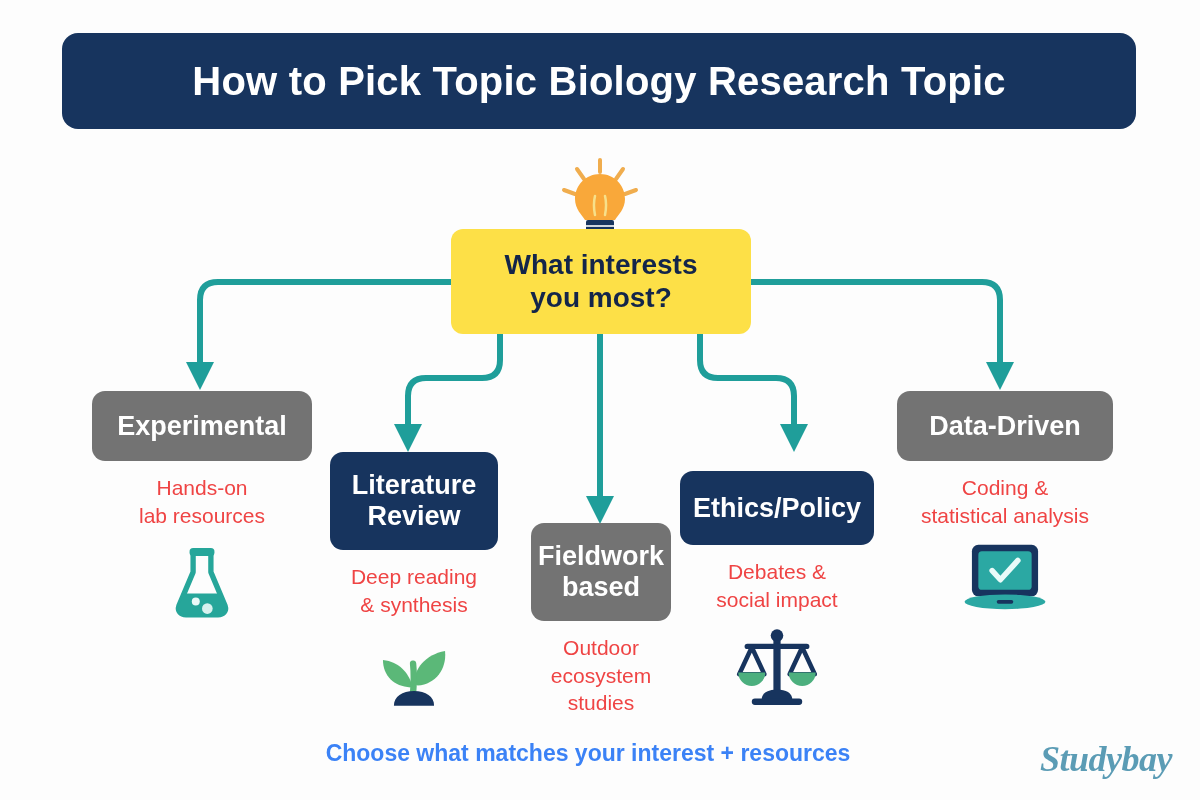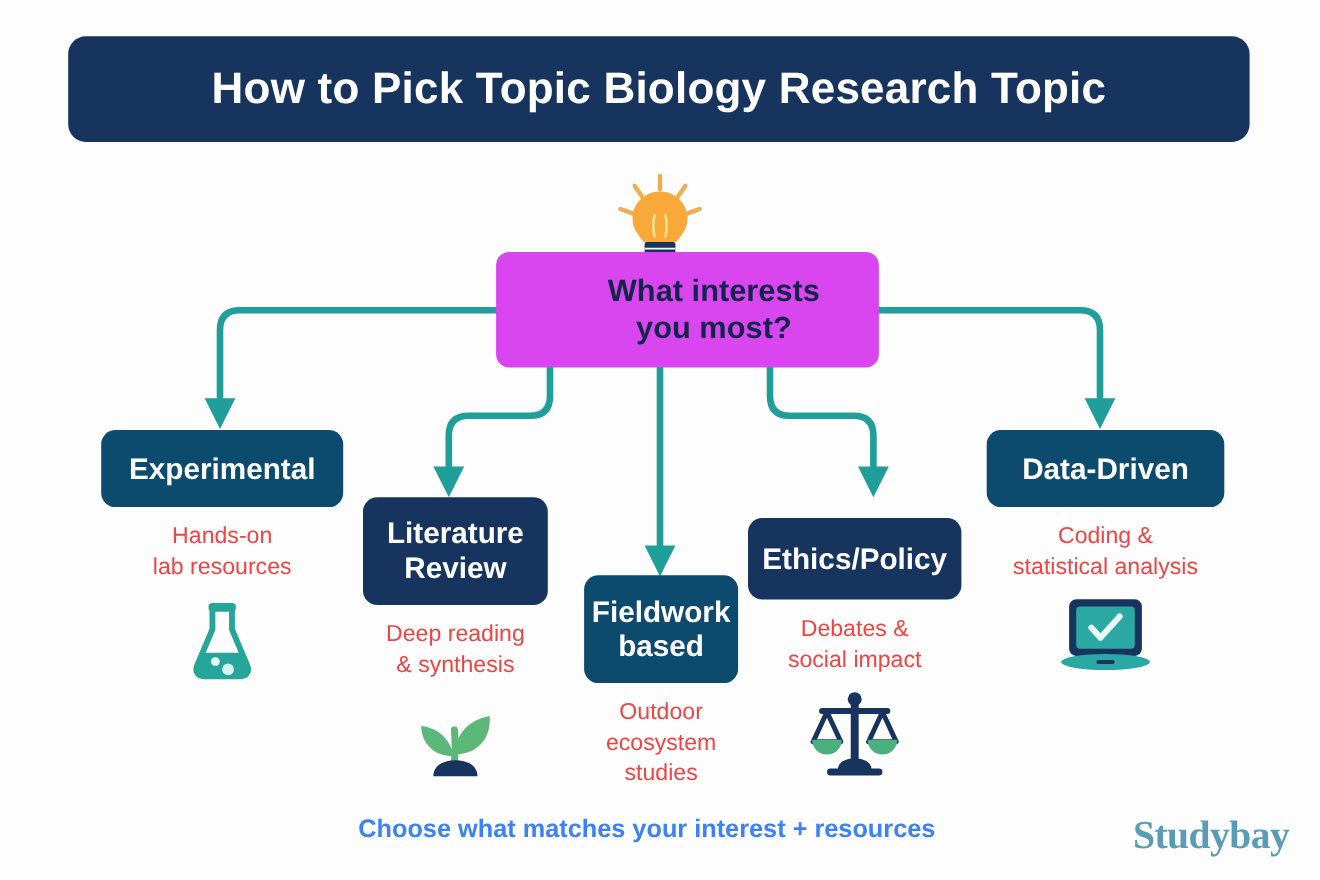--- a/index.html
+++ b/index.html
@@ -56,27 +56,26 @@
     pointer-events: none;
   }
 
   
   .q-node {
     position: absolute;
     left: 451px;
     top: 229px;
     width: 300px;
     height: 105px;
-    background: #d946ef;
+    background: #fde047;
     border-radius: 12px;
     display: flex;
     align-items: center;
     justify-content: center;
     text-align: center;
-    padding-left: 48px;
   }
   .q-text {
     color: #13254a;
     font-size: 28px;
     font-weight: bold;
     line-height: 1.16;
     font-family: "Liberation Sans", sans-serif;
   }
 
   
@@ -104,21 +103,21 @@
     box-sizing: border-box;
     padding: 6px 14px;
   }
   .pill-label {
     color: #ffffff;
     font-weight: bold;
     font-size: 27px;
     line-height: 1.14;
     font-family: "Liberation Sans", sans-serif;
   }
-  .pill.green { background: #0c4a6e; }
+  .pill.green { background: #737373; }
   .pill.navy  { background: #17345e; }
 
   .caption {
     margin-top: 13px;
     color: #ef4444;
     font-size: 21px;
     line-height: 1.32;
     text-align: center;
     font-family: "Liberation Sans", sans-serif;
   }
@@ -153,20 +152,21 @@
     font-weight: bold;
     text-align: center;
     font-family: "Liberation Sans", sans-serif;
   }
   .brand {
     position: absolute;
     right: 28px;
     top: 738px;
     color: #5b9cb5;
     font-size: 36px;
+    font-style: italic;
     font-weight: bold;
     font-family: "Liberation Serif", serif;
     letter-spacing: -0.5px;
   }
 </style>
 </head>
 <body>
 
 <div id="stage">
 

